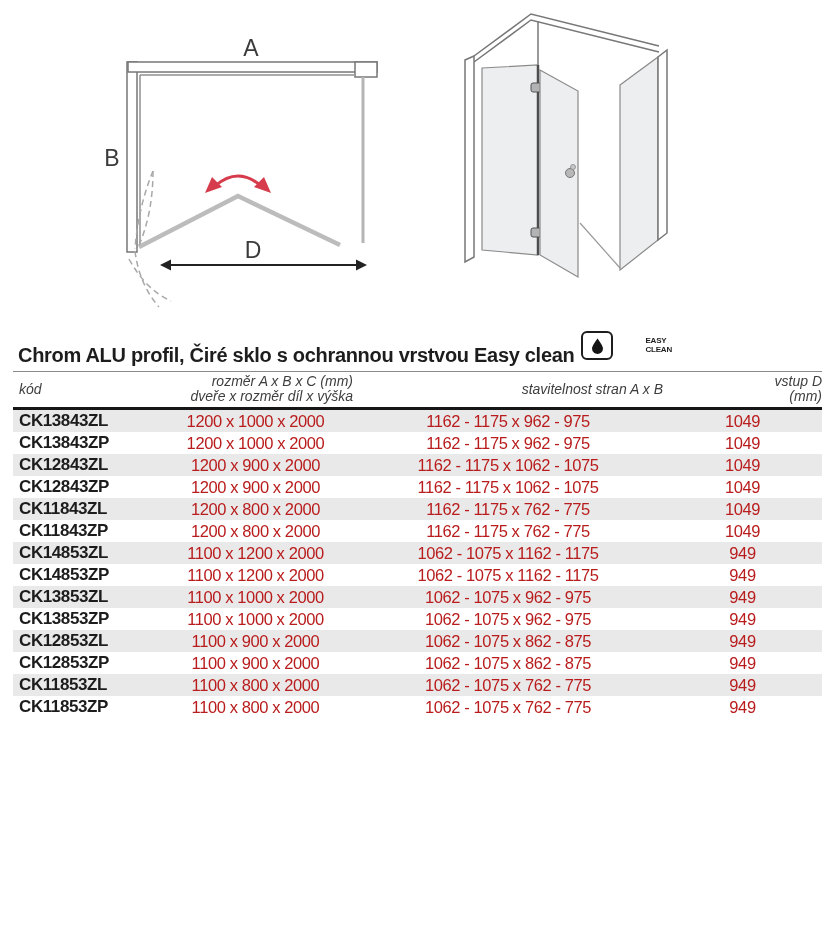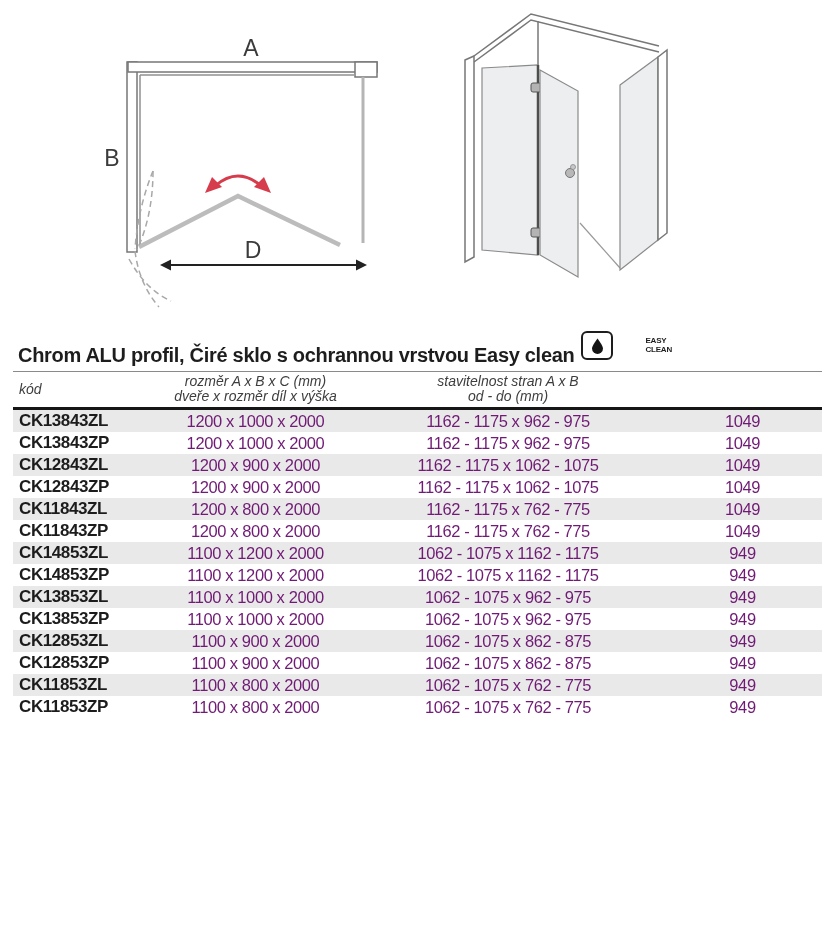--- a/index.html
+++ b/index.html
@@ -18,29 +18,29 @@
           display:flex;align-items:center;justify-content:center;}
   .ec-text{display:flex;flex-direction:column;font-size:8px;font-weight:bold;
            line-height:8.5px;color:#1d1d1d;letter-spacing:-0.2px;margin-left:29px;}
   
   .spec-table{position:absolute;left:13px;top:371px;width:809px;}
   .thead{
     display:grid;grid-template-columns:145px 195px 310px 159px;
     border-top:1px solid #8a8a8a;border-bottom:3px solid #161616;
     min-height:35px;align-items:center;padding:2px 0 3px 0;box-sizing:border-box;font-style:italic;
   }
-  .th{font-size:14px;line-height:15px;color:#3e3e3e;text-align:center;}
+  .th{font-size:14px;line-height:15px;color:#3e3e3e;text-align:right;}
   .th-code{text-align:left;padding-left:6px;}
   .tbody .trow{
     display:grid;grid-template-columns:145px 195px 310px 159px;
     height:22px;align-items:center;
   }
   .tbody .trow:nth-child(odd){background:#e9e9e9;}
   .cell-code{font-size:17px;font-weight:bold;color:#1c1c1c;padding-left:6px;letter-spacing:-0.4px;}
-  .cell-val{font-size:16.5px;color:#701a75;text-align:center;letter-spacing:-0.4px;}
+  .cell-val{font-size:16.5px;color:#b91c1c;text-align:center;letter-spacing:-0.4px;}
 </style>
 </head>
 <body>
 
 <svg class="diagrams" viewBox="0 0 830 322" xmlns="http://www.w3.org/2000/svg">
 
   <g>
 
     <rect x="127" y="62" width="10" height="190" fill="#ffffff" stroke="#777" stroke-width="1.5"></rect>
 
@@ -121,21 +121,24 @@
 
 <div class="spec-table">
   <div class="thead">
     <div class="th th-code">kód</div>
     <div class="th">
       <div>rozměr A x B x C (mm)</div>
       <div>dveře x rozměr díl x výška</div>
     </div>
     <div class="th">
       <div>stavitelnost stran A x B</div>
-      <div>od - do (mm)</div>
+    </div>
+    <div class="th">
+      <div>vstup D</div>
+      <div>(mm)</div>
     </div>
   </div>
   <div class="tbody" id="tbody">
       <div class="trow">
         <div class="cell-code">CK13843ZL</div>
         <div class="cell-val">1200 x 1000 x 2000</div>
         <div class="cell-val">1162 - 1175 x 962 - 975</div>
         <div class="cell-val">1049</div>
       </div>
       <div class="trow">

